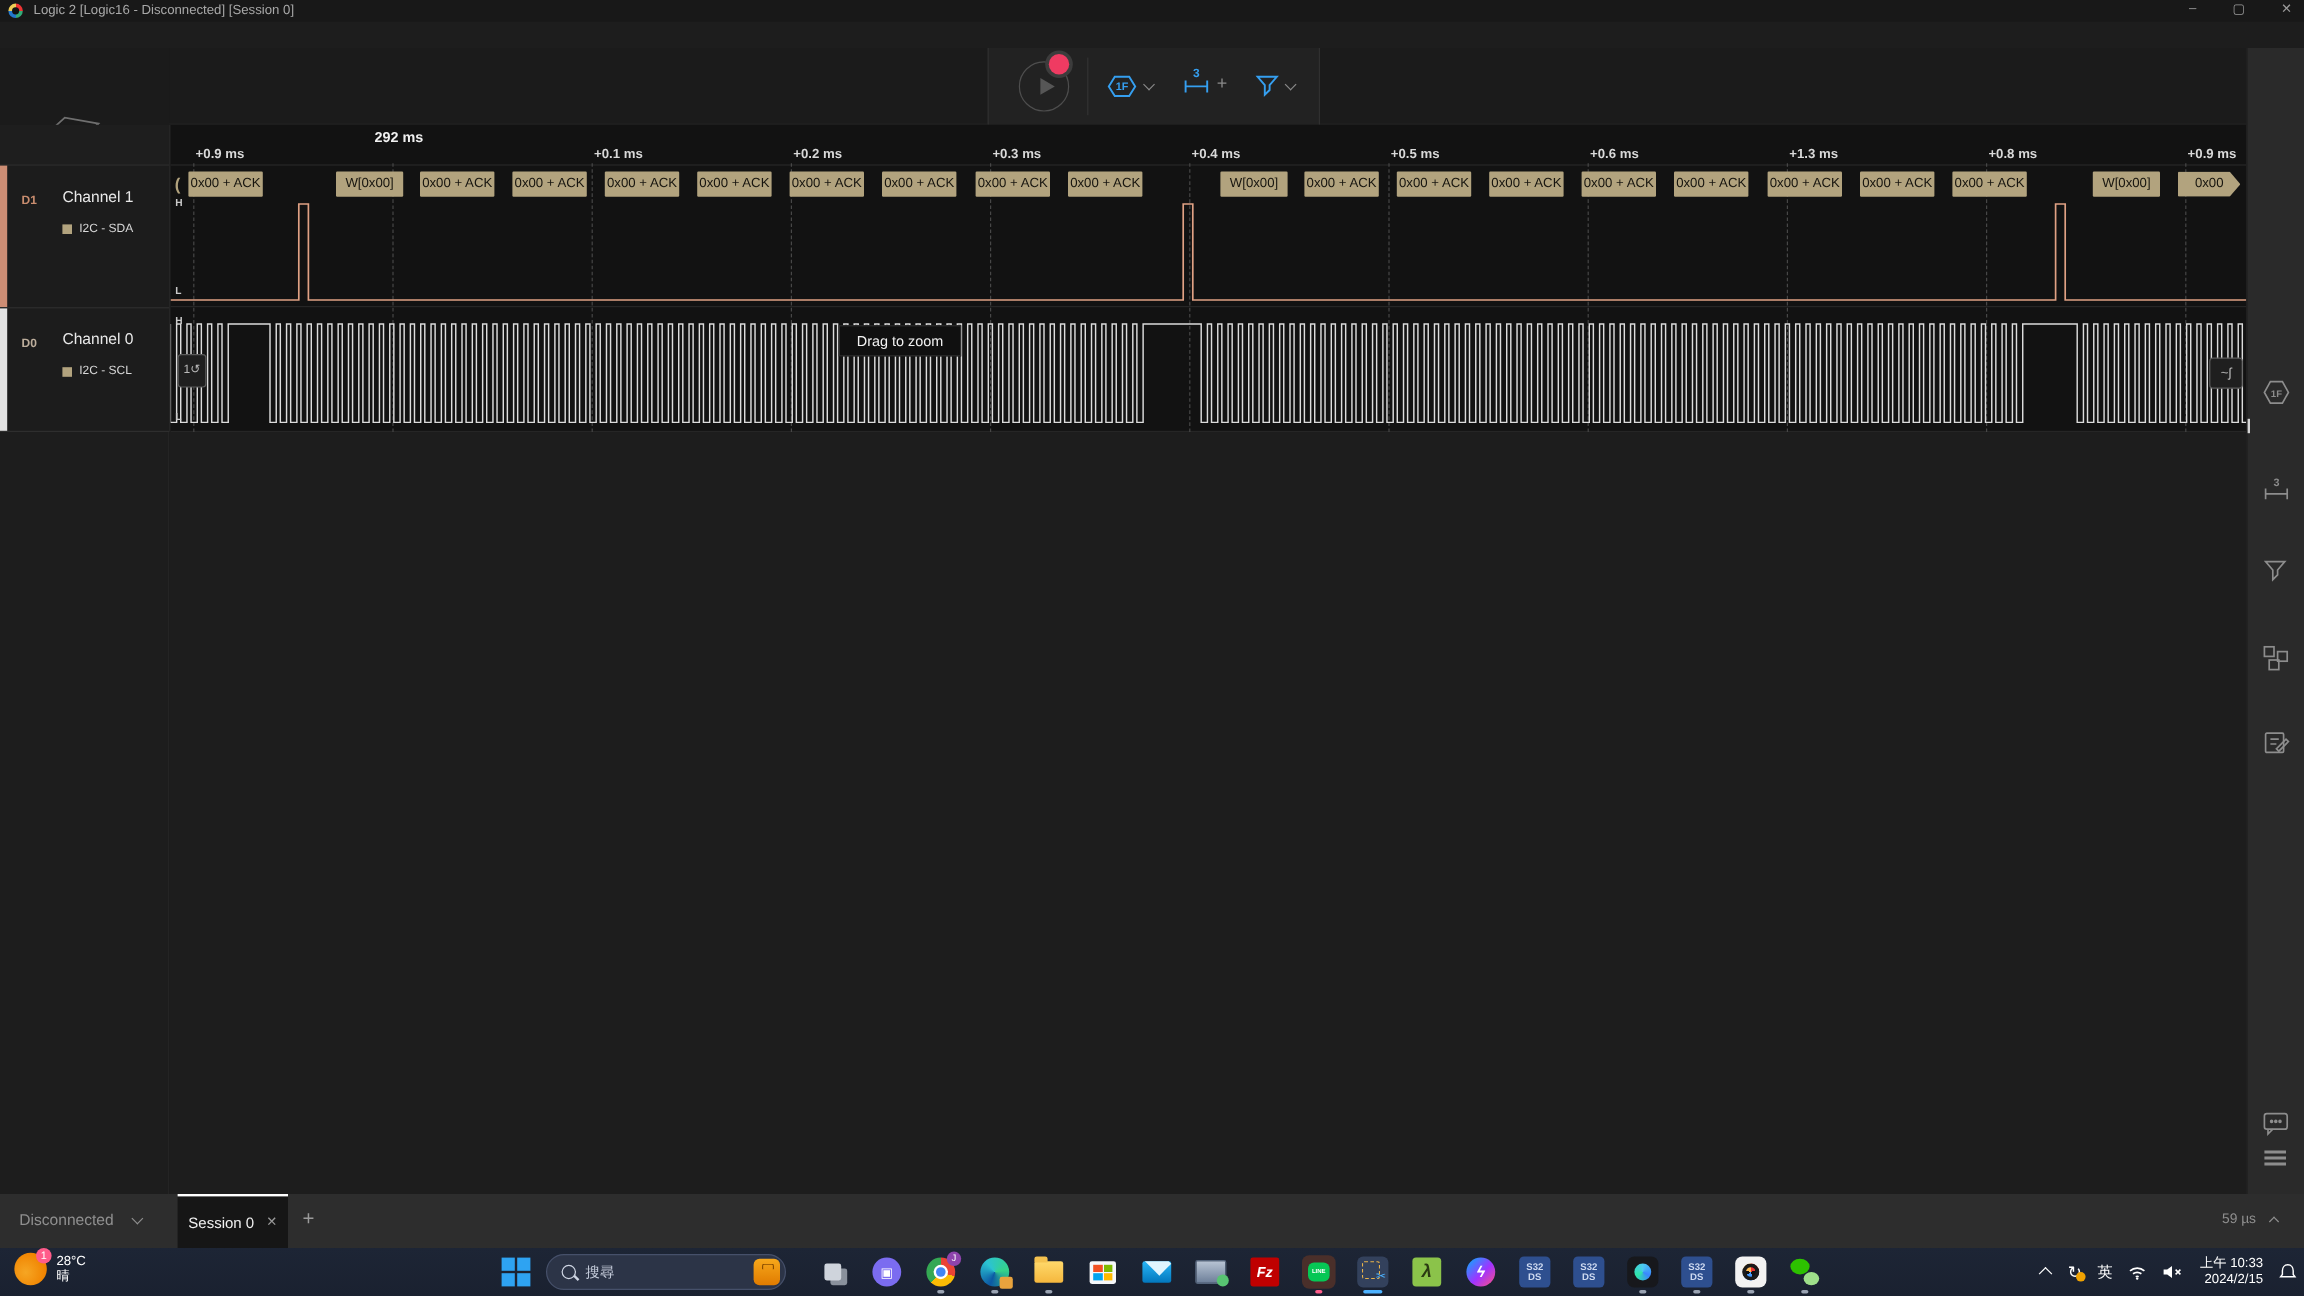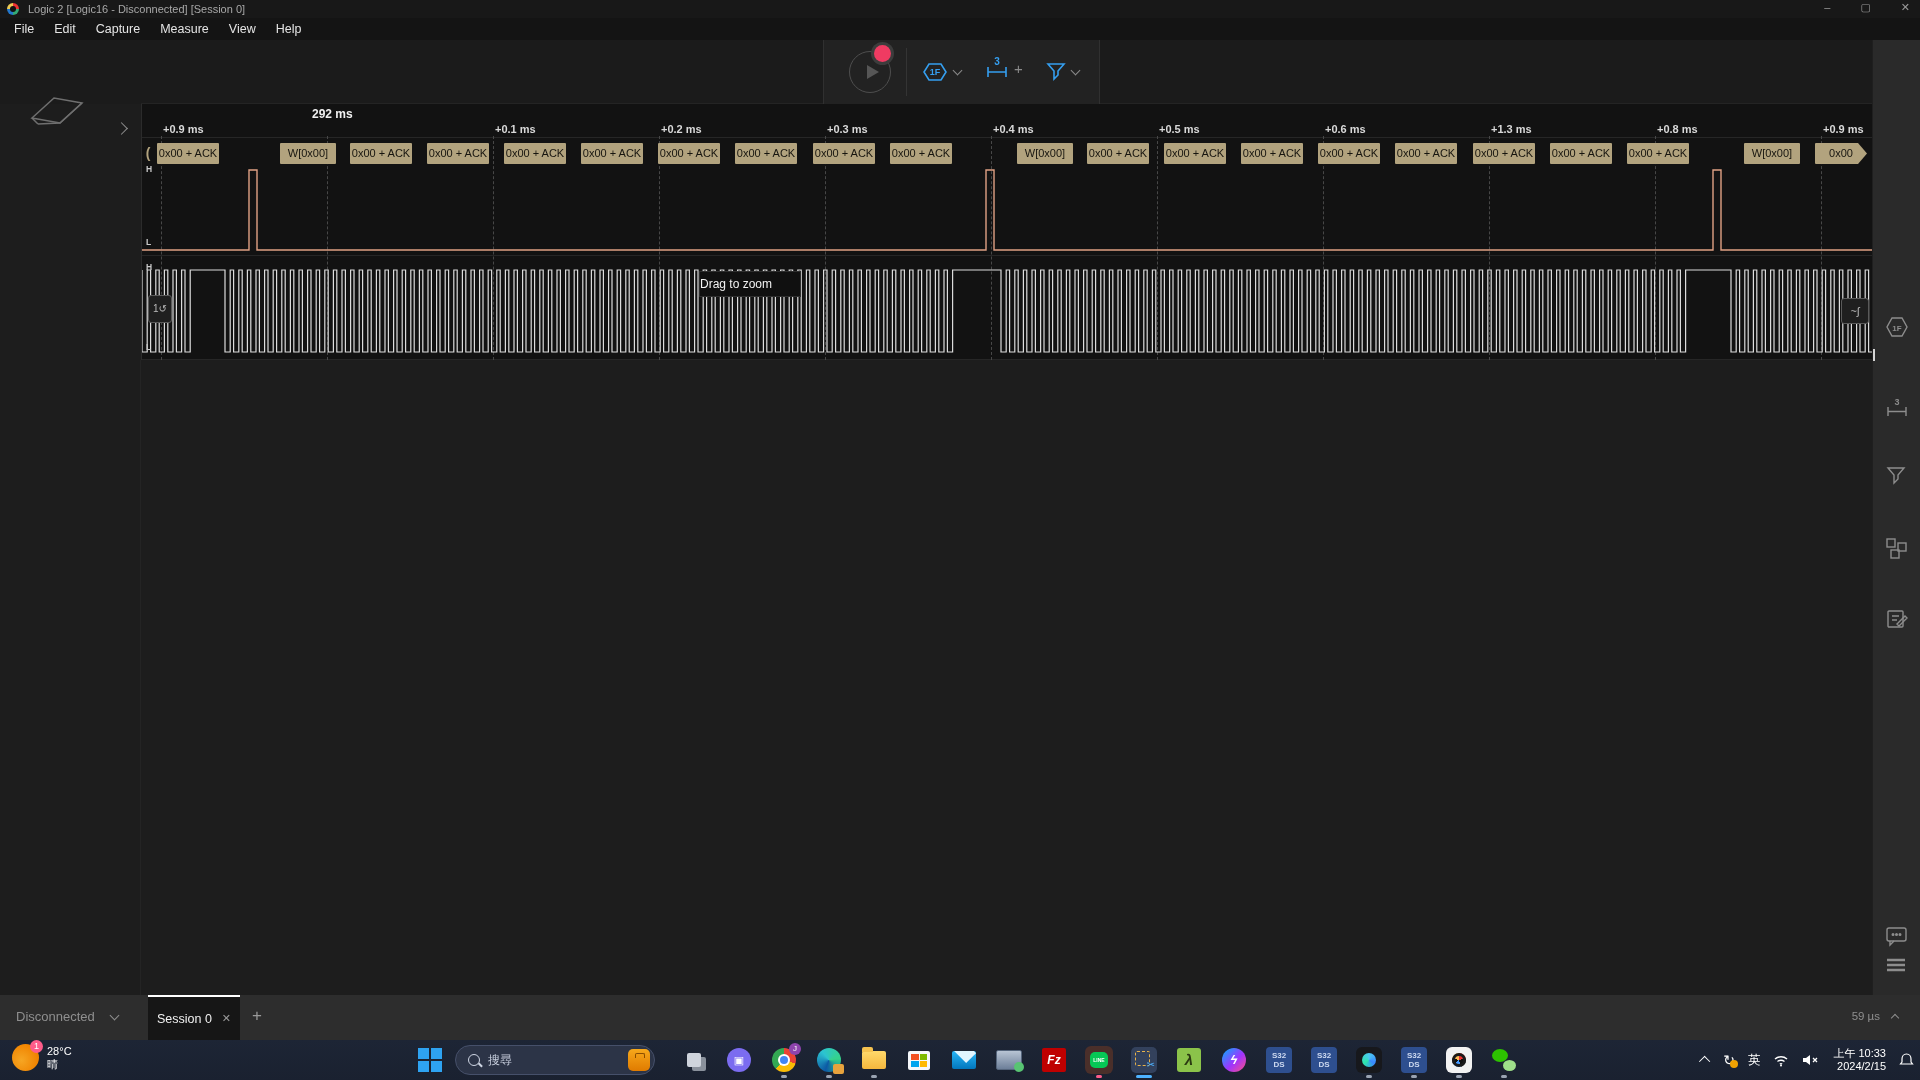--- a/index.html
+++ b/index.html
@@ -45,21 +45,21 @@
   .wavearea{left:141px;top:104px;width:1731px;height:256px;background:#121212;overflow:hidden;border-left:1px solid #2b2b2b;box-sizing:border-box;}
   .rowline{position:absolute;left:0;width:1731px;height:1px;background:#262626;}
   .gridline{position:absolute;top:32px;height:224px;width:0;border-left:1px dashed #474747;}
   .tick{position:absolute;top:19px;color:#d9d9d9;font-size:11px;font-weight:bold;white-space:nowrap;}
   .tick.major{top:3px;color:#f0f0f0;font-size:12px;}
   .badge{position:absolute;top:39px;height:21px;line-height:21px;background:#b2a37e;color:#17150f;font-size:11px;text-align:center;border-radius:1px;white-space:nowrap;overflow:hidden;}
   .badge.open{background:none;color:#b2a37e;font-weight:bold;font-size:14px;overflow:visible;}
   .badge.clipped{clip-path:polygon(0 0,calc(100% - 9px) 0,100% 50%,calc(100% - 9px) 100%,0 100%);}
   .lvl{position:absolute;left:4px;color:#c9c9c9;font-size:8.5px;font-weight:bold;}
   .pill{position:absolute;background:#1f1f1f;border:1px solid #5a5a5a;border-radius:3px;color:#b9b9b9;text-align:center;}
-  .tooltip{position:absolute;left:557px;top:167px;width:100px;height:24px;line-height:24px;
+  .tooltip{position:absolute;left:557px;top:167px;width:100px;height:24px;line-height:24px;text-align:center;
            background:#101010;border:1px solid #2e2e2e;color:#f2f2f2;font-size:12px;}
   
   .mainempty{left:141px;top:360px;width:1731px;height:635px;background:#1d1d1d;}
   .leftempty{left:0;top:360px;width:141px;height:635px;background:#1d1d1d;border-right:1px solid #242424;box-sizing:border-box;}
   .rightbar{left:1872px;top:40px;width:48px;height:955px;background:#2a2a2a;border-left:1px solid #1f1f1f;box-sizing:border-box;}
   .rbicon{position:absolute;left:12px;width:24px;height:24px;color:#8d8d8d;}
   .rbicon svg{stroke:#8d8d8d;fill:none;stroke-width:1.4;}
   .rbtickmark{position:absolute;left:0;top:309px;width:2px;height:12px;background:#d5d5d5;}
   
   .statusbar{left:0;top:995px;width:1920px;height:45px;background:#2d2d2d;}
@@ -107,28 +107,20 @@
   <div class="abs titlebar">
     <div class="abs appicon"></div>
     <div class="abs titletext">Logic 2 [Logic16 - Disconnected] [Session 0]</div>
     <div class="abs winbtns">
       <span>–</span>
       <span>▢</span>
       <span>✕</span>
     </div>
   </div>
 
-  <div class="abs menubar" id="menubar">
-      <div class="menuitem">File</div>
-      <div class="menuitem">Edit</div>
-      <div class="menuitem">Capture</div>
-      <div class="menuitem">Measure</div>
-      <div class="menuitem">View</div>
-      <div class="menuitem">Help</div>
-    </div>
 
   <div class="abs topstrip"></div>
   <div class="abs logoarea">
     <svg class="abs" style="left:24px;top:50px" width="72" height="46">
       <g fill="none" stroke="#6f6f6f" stroke-width="1.5">
         <path d="M8 28 L30 8 L58 13 L36 33 Z"></path>
         <path d="M14 34 L36 33 L58 13"></path>
         <path d="M8 28 L14 34"></path>
       </g>
     </svg>
@@ -157,20 +149,40 @@
       <span class="plus">+</span>
     </div>
     <div class="abs toolgroup" style="left:222px;top:22px">
       <svg width="20" height="20">
         <path d="M2 2 H18 L12 9 V13 L8 17 V9 Z" fill="none" stroke="#359ff0" stroke-width="1.6"></path>
       </svg>
       <span class="chev"></span>
     </div>
   </div>
 
+  <div class="abs chpanel">
+    <div class="abs chrow" style="top:33px;height:119px">
+      <div class="accent" style="background: rgb(205, 141, 116);"></div>
+      <div class="chid" style="color: rgb(201, 141, 111);">D1</div>
+      <div class="chname">Channel 1</div>
+      <div class="chproto">
+        <span class="swatch"></span>
+        <span>I2C - SDA</span>
+      </div>
+    </div>
+    <div class="abs chrow" style="top:152px;height:104px;border-bottom:1px solid #2e2e2e">
+      <div class="accent" style="background: rgb(227, 227, 227);"></div>
+      <div class="chid" style="color: rgb(189, 174, 156);">D0</div>
+      <div class="chname">Channel 0</div>
+      <div class="chproto">
+        <span class="swatch"></span>
+        <span>I2C - SCL</span>
+      </div>
+    </div>
+  </div>
 
   <div class="abs wavearea" id="wavearea">
     <div class="rowline" style="top:33px"></div>
     <div class="rowline" style="top:151px"></div>
     <div class="rowline" style="top:255px"></div>
 
   <div class="gridline" style="left: 19px;"></div>
       <div class="tick" style="left: 21px;">+0.9 ms</div>
       <div class="gridline" style="left: 185px;"></div>
       <div class="tick major" style="left: 170px;">292 ms</div>

